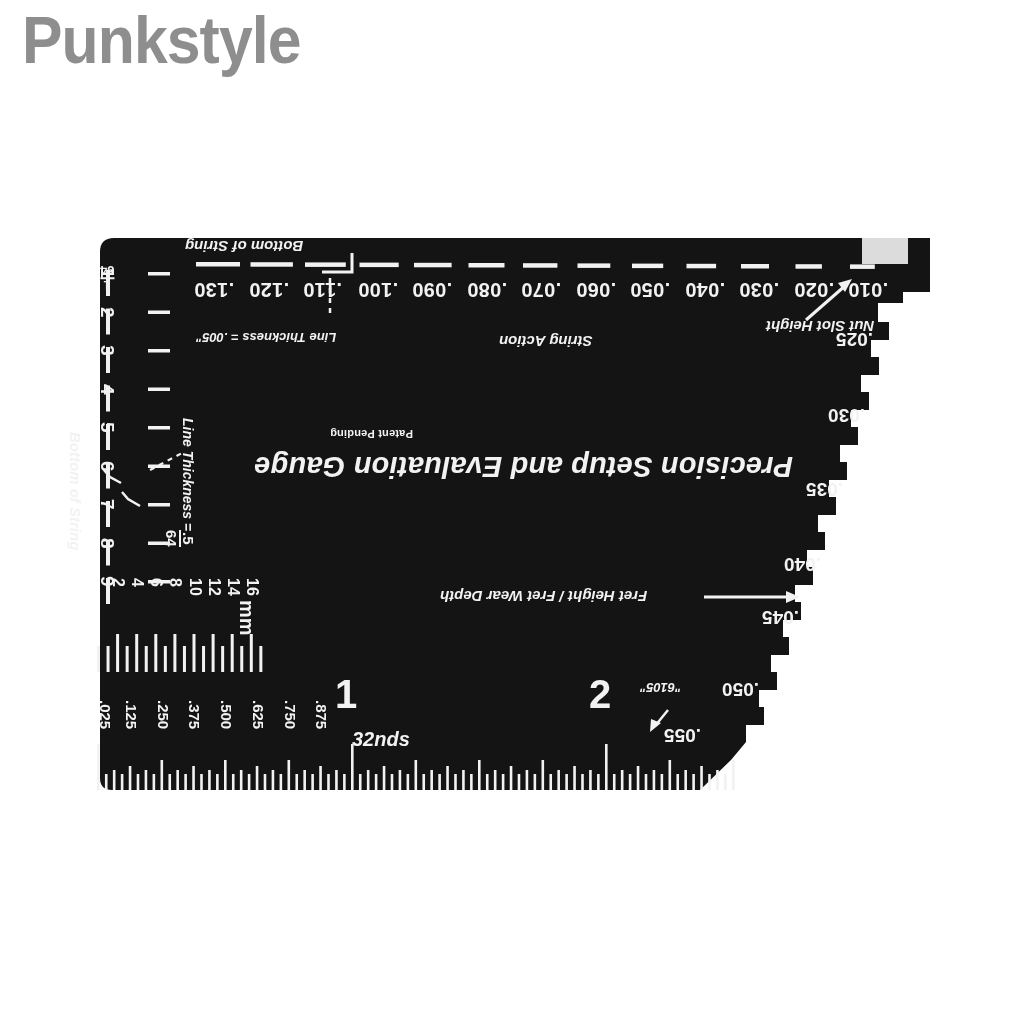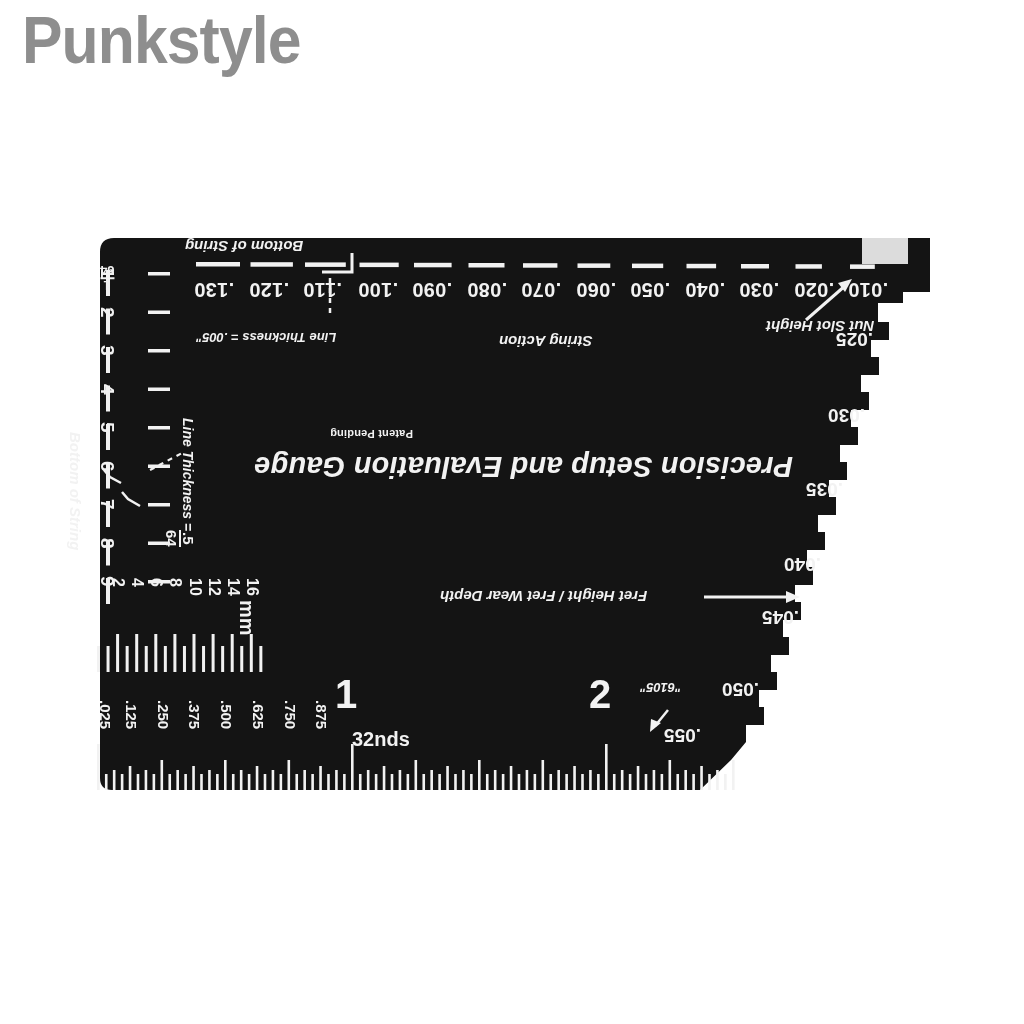--- a/index.html
+++ b/index.html
@@ -455,17 +455,17 @@
       <div class="lbl dec-num" style="left: 203.25px; top: 700px; transform: rotate(90deg); transform-origin: left top;">.375</div>
       <div class="lbl dec-num" style="left: 235px; top: 700px; transform: rotate(90deg); transform-origin: left top;">.500</div>
       <div class="lbl dec-num" style="left: 266.75px; top: 700px; transform: rotate(90deg); transform-origin: left top;">.625</div>
       <div class="lbl dec-num" style="left: 298.5px; top: 700px; transform: rotate(90deg); transform-origin: left top;">.750</div>
       <div class="lbl dec-num" style="left: 330.25px; top: 700px; transform: rotate(90deg); transform-origin: left top;">.875</div>
     </div>
   <div id="inch-marks">
       <div class="lbl inch-big" style="left: 335px; top: 672px;">1</div>
       <div class="lbl inch-big" style="left: 589px; top: 672px;">2</div>
     </div>
-  <div class="lbl unit-lbl" style="left:352px; top:728px;">
+  <div class="lbl unit-lbl" style="left:352px; top:728px;font-style:italic;">
     <span>32nds</span>
   </div>
 
 </div>
 
 </body></html>

